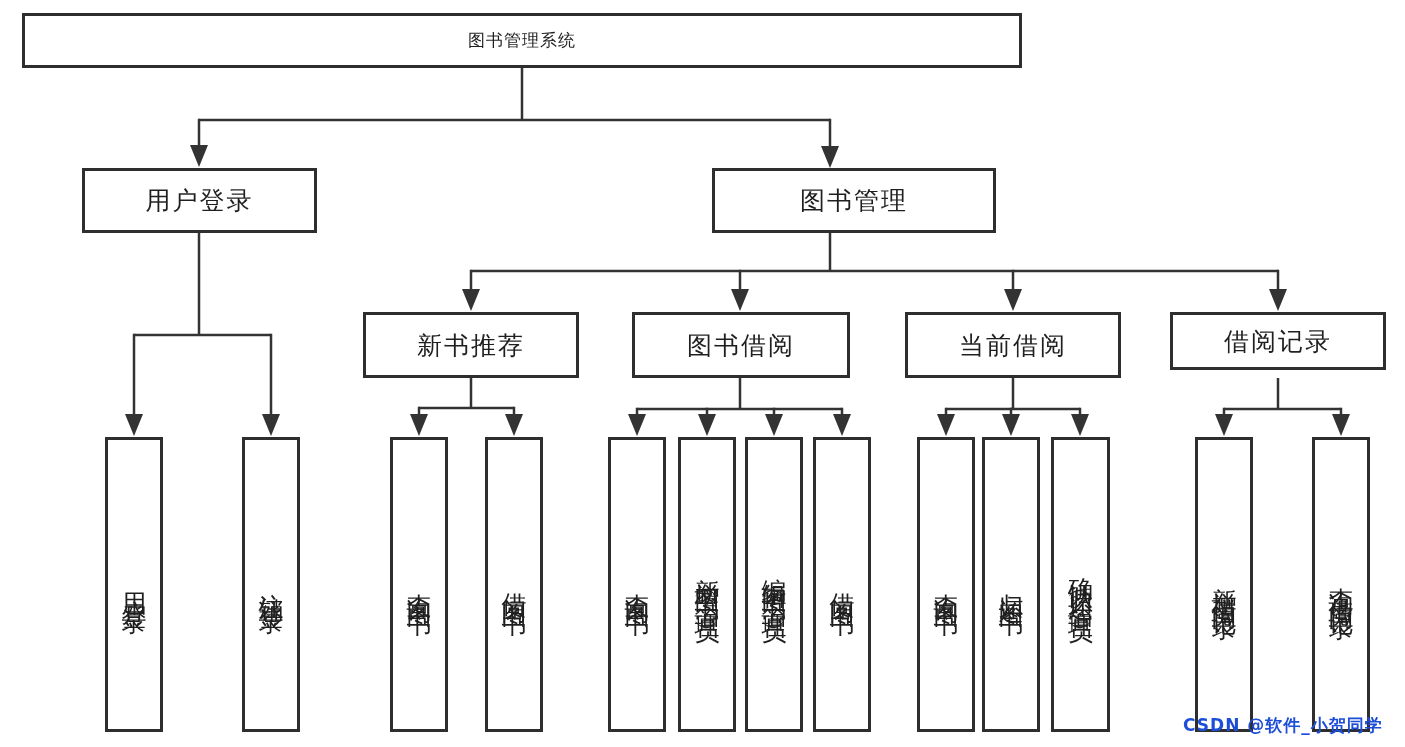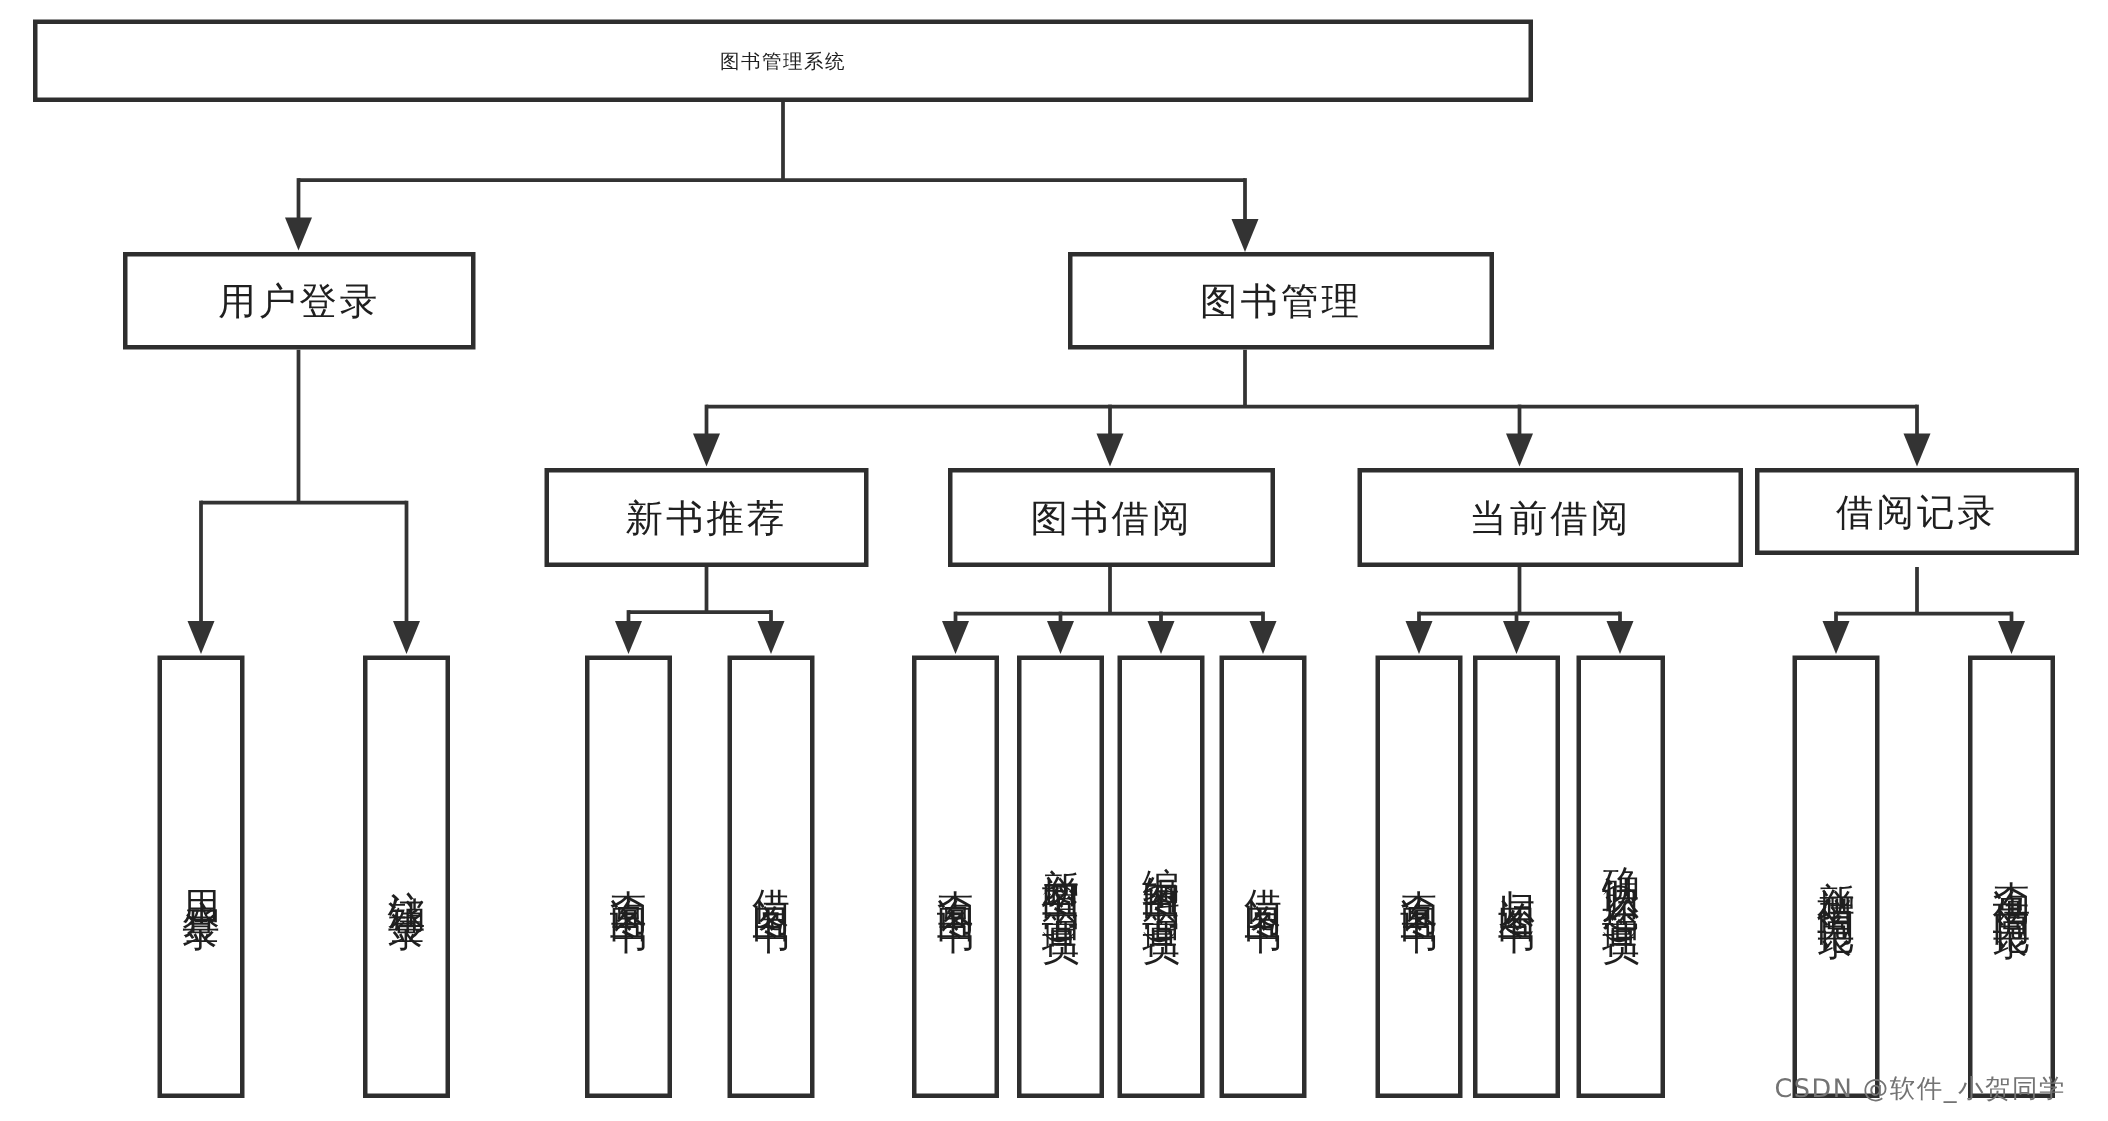--- a/index.html
+++ b/index.html
@@ -27,40 +27,40 @@
     display: flex;
     align-items: center;
     justify-content: center;
     z-index: 2;
     font-size: 25px;
     letter-spacing: 2px;
     line-height: 1;
     white-space: nowrap;
   }
   .node.root-node {
-    font-size: 13px;
+    font-size: 17px;
     letter-spacing: 1px;
-    font-family: Liberation Serif, serif;
   }
   .node.leaf {
     writing-mode: vertical-rl;
     text-orientation: mixed;
     font-size: 25px;
     letter-spacing: 6px;
     white-space: normal;
   }
   .watermark {
     position: absolute;
     left: 1183px;
     top: 714px;
     font-size: 17px;
     letter-spacing: 1px;
-    color: #737373;
+    color: #1d4ed8;
     z-index: 5;
     white-space: nowrap;
+    font-weight: bold;
   }
 </style>
 </head>
 <body>
 
 <div class="canvas">
 
   <svg class="connector-layer" width="1405" height="747" viewBox="0 0 1405 747" xmlns="http://www.w3.org/2000/svg">
     <g stroke="#333333" stroke-width="2.5" fill="none">
 
@@ -127,21 +127,21 @@
     </g>
   </svg>
 
   <div class="node root-node" style="left:22px; top:13px; width:1000px; height:55px;">图书管理系统</div>
 
   <div class="node" style="left:82px; top:168px; width:235px; height:65px;">用户登录</div>
   <div class="node" style="left:712px; top:168px; width:284px; height:65px;">图书管理</div>
 
   <div class="node" style="left:363px; top:312px; width:216px; height:66px;">新书推荐</div>
   <div class="node" style="left:632px; top:312px; width:218px; height:66px;">图书借阅</div>
-  <div class="node" style="left:905px; top:312px; width:257px; height:66px;text-align:right;">当前借阅</div>
+  <div class="node" style="left:905px; top:312px; width:216px; height:66px;text-align:right;">当前借阅</div>
   <div class="node" style="left:1170px; top:312px; width:216px; height:58px;">借阅记录</div>
 
   <div class="node leaf" style="left:105px; top:437px; width:58px; height:295px;">用户登录</div>
   <div class="node leaf" style="left:242px; top:437px; width:58px; height:295px;">注销登录</div>
 
   <div class="node leaf" style="left:390px; top:437px; width:58px; height:295px;">查询图书</div>
   <div class="node leaf" style="left:485px; top:437px; width:58px; height:295px;">借阅图书</div>
 
   <div class="node leaf" style="left:608px; top:437px; width:58px; height:295px;">查询图书</div>
   <div class="node leaf" style="left:678px; top:437px; width:58px; height:295px;">新增图书（管理员）</div>

